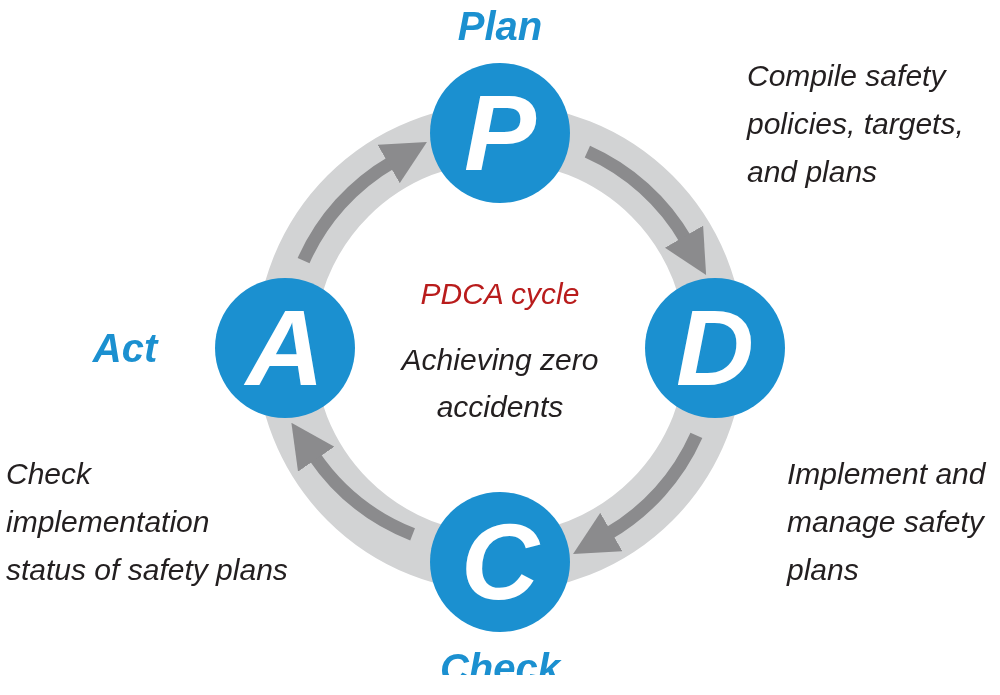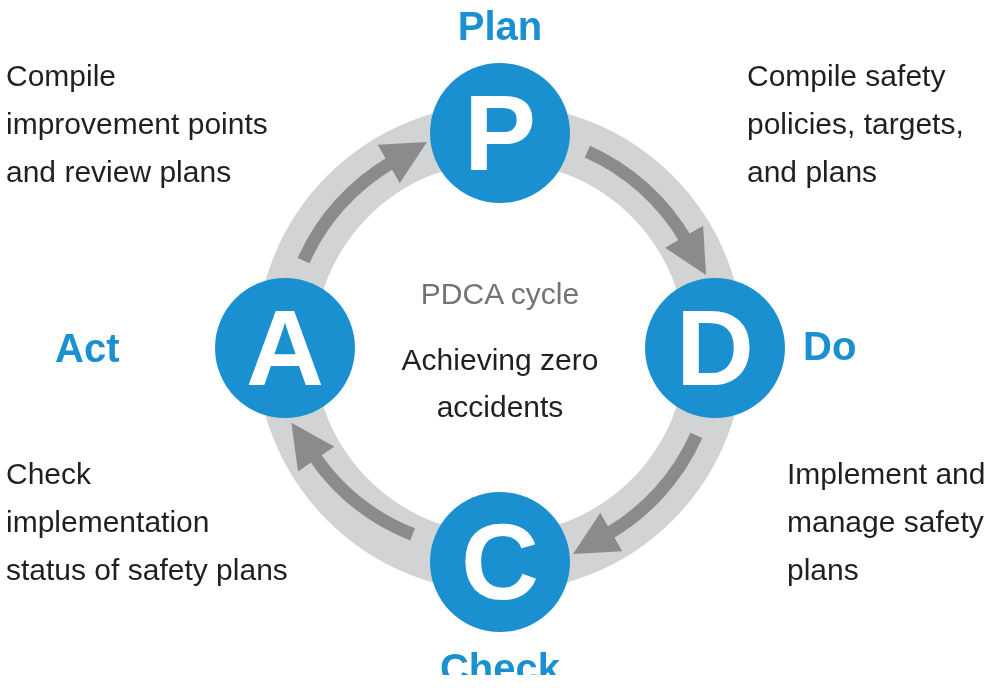--- a/index.html
+++ b/index.html
@@ -7,20 +7,21 @@
     padding: 0;
     background: #ffffff;
     font-family: "Liberation Sans", sans-serif;
   }
   .stage {
     position: relative;
     width: 1000px;
     height: 675px;
     background: #ffffff;
     overflow: hidden;
+    font-style: italic;
   }
   .ring-svg {
     position: absolute;
     left: 0;
     top: 0;
     width: 1000px;
     height: 695px;
   }
   .node {
     position: absolute;
@@ -46,21 +47,21 @@
     line-height: 44px;
   }
   .center-title {
     position: absolute;
     left: 350px;
     top: 274px;
     width: 300px;
     text-align: center;
     font-size: 30px;
     line-height: 40px;
-    color: #737373;
+    color: #b91c1c;
   }
   .center-subtitle {
     position: absolute;
     left: 330px;
     top: 336px;
     width: 340px;
     text-align: center;
     font-size: 30px;
     line-height: 47px;
     color: #231f20;
@@ -72,21 +73,21 @@
     line-height: 48px;
     color: #231f20;
     white-space: pre-line;
   }
   .desc-top-left     { left: 6px;   top: 52px;  width: 340px; }
   .desc-top-right    { left: 747px; top: 52px;  width: 250px; }
   .desc-bottom-left  { left: 6px;   top: 450px; width: 340px; }
   .desc-bottom-right { left: 747px; top: 450px; width: 250px; margin-left: 40px; }
   .label-plan  { left: 400px; top: 4px;   width: 200px; text-align: center; }
   .label-check { left: 400px; top: 646px; width: 200px; text-align: center; }
-  .label-act   { left: 55px;  top: 326px; width: 140px; text-align: left; }
+  .label-act   { left: 55px;  top: 326px; width: 140px; text-align: center; }
   .label-do    { left: 803px; top: 324px; width: 140px; text-align: left; }
   .node-plan  { left: 430px; top: 63px; }
   .node-do    { left: 645px; top: 278px; }
   .node-check { left: 430px; top: 492px; }
   .node-act   { left: 215px; top: 278px; }
 </style>
 </head>
 <body>
 
 <div class="stage">
@@ -103,44 +104,40 @@
     <path d="M303.6,260.6 A215,215 0 0 1 392.5,161.8" fill="none" stroke="#8b8b8d" stroke-width="13" marker-end="url(#arrowhead)"></path>
 
     <path d="M587.4,151.6 A215,215 0 0 1 686.2,240.5" fill="none" stroke="#8b8b8d" stroke-width="13" marker-end="url(#arrowhead)"></path>
 
     <path d="M696.4,435.4 A215,215 0 0 1 607.5,534.2" fill="none" stroke="#8b8b8d" stroke-width="13" marker-end="url(#arrowhead)"></path>
 
     <path d="M412.6,534.4 A215,215 0 0 1 313.8,455.5" fill="none" stroke="#8b8b8d" stroke-width="13" marker-end="url(#arrowhead)"></path>
   </svg>
 
   <div class="step-label label-plan">Plan</div>
-  <div class="step-label label-do">Do</div>
   <div class="step-label label-check">Check</div>
   <div class="step-label label-act">Act</div>
 
   <div class="node node-plan">
     <span class="node-letter">P</span>
   </div>
   <div class="node node-do">
     <span class="node-letter">D</span>
   </div>
   <div class="node node-check">
     <span class="node-letter">C</span>
   </div>
   <div class="node node-act">
     <span class="node-letter">A</span>
   </div>
 
   <div class="center-title">PDCA cycle</div>
   <div class="center-subtitle">Achieving zero
 accidents</div>
 
-  <div class="desc desc-top-left">Compile
-improvement points
-and review plans</div>
   <div class="desc desc-top-right">Compile safety
 policies, targets,
 and plans</div>
   <div class="desc desc-bottom-left">Check
 implementation
 status of safety plans</div>
   <div class="desc desc-bottom-right">Implement and
 manage safety
 plans</div>
 

